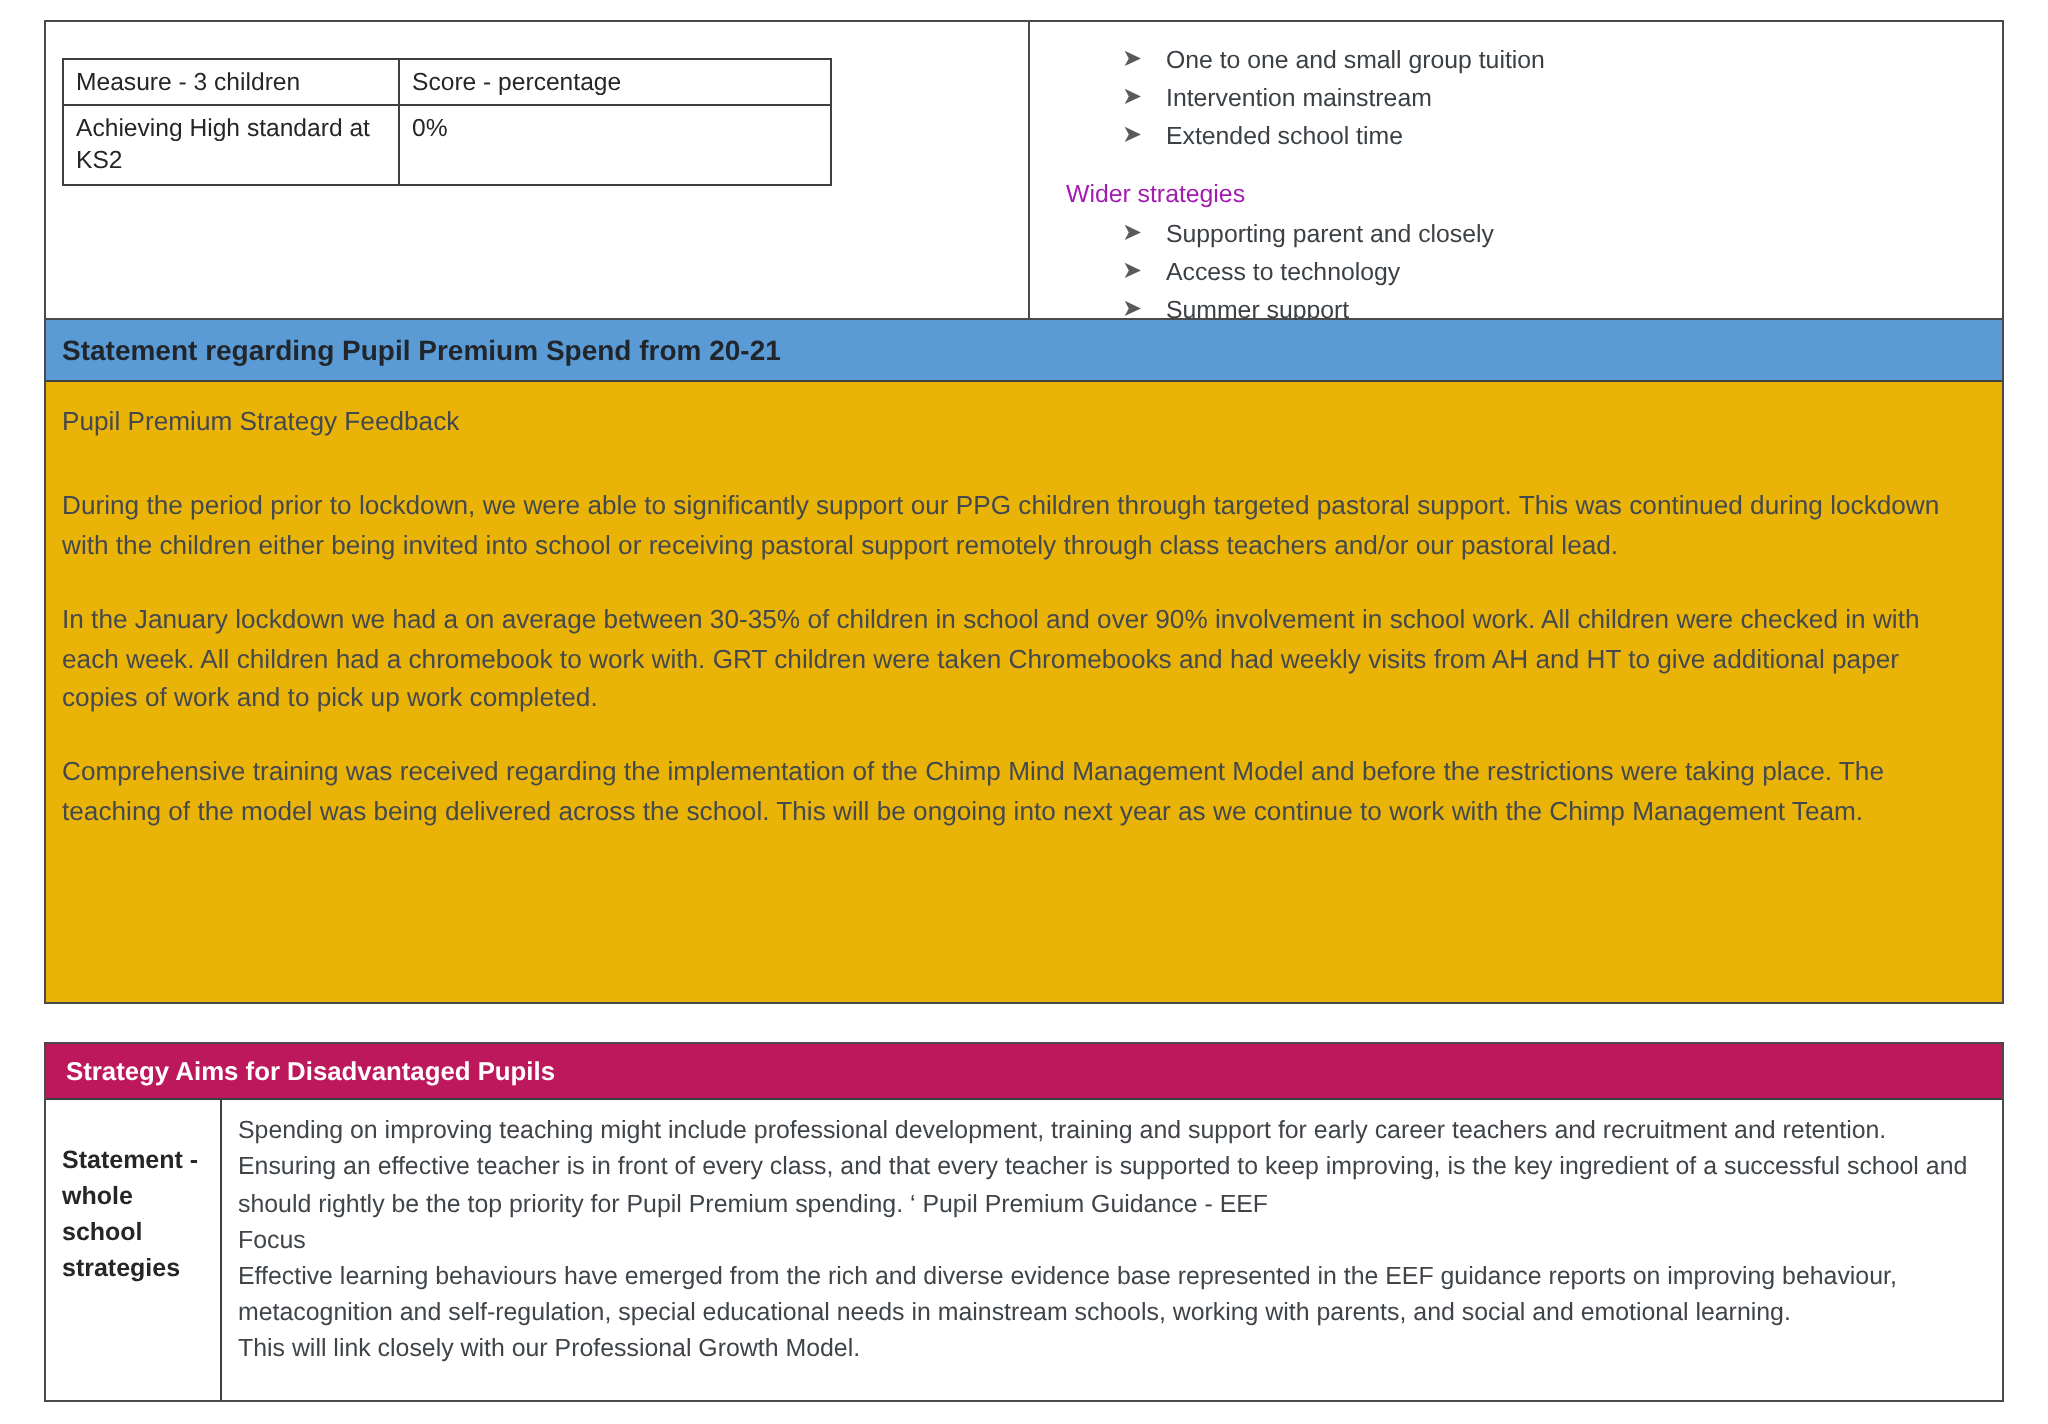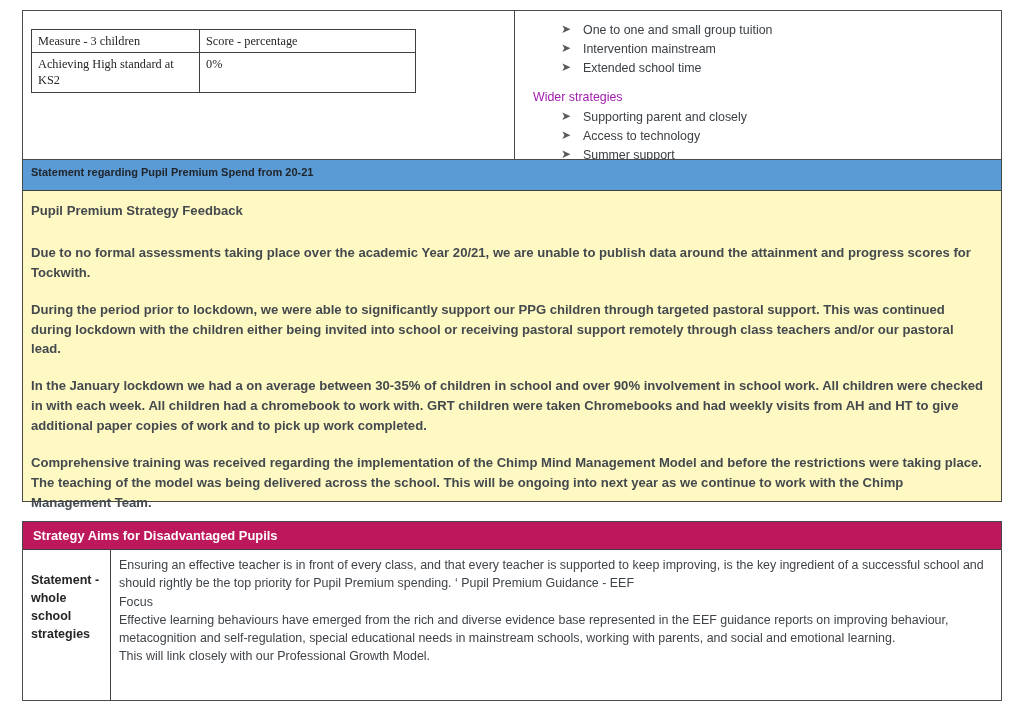--- a/index.html
+++ b/index.html
@@ -33,21 +33,20 @@
     box-sizing: border-box;
     border: 1.3px solid #4a4a4a;
     display: flex;
     background: #fff;
   }
   .top-left-cell {
     width: 492px;
     box-sizing: border-box;
     border-right: 1.3px solid #4a4a4a;
     padding: 18px 0 0 6px;
-    font-family: Liberation Serif, serif;
   }
   .top-right-cell {
     flex: 1;
     box-sizing: border-box;
     padding: 10px 0 0 8px;
   }
 
   
   .measure-table {
     border-collapse: collapse;
@@ -105,33 +104,32 @@
     top: 160px;
     width: 980px;
     box-sizing: border-box;
     border: 1.3px solid #4a4a4a;
     border-top: none;
   }
   .statement-bar {
     background: #5b9bd5;
     border-bottom: 1.3px solid #3f3f3f;
     padding: 5px 0 5px 8px;
-    font-size: 11px;
+    font-size: 14px;
     font-weight: 600;
     color: #20262c;
     line-height: 1.45;
     height: 20px;
     box-sizing: content-box;
   }
   .statement-body {
-    background: #fef9c3;
+    background: #eab308;
     padding: 10px 16px 14px 8px;
     height: 310px;
     box-sizing: border-box;
-    font-weight: bold;
   }
   .statement-body p {
     margin: 0 0 17px 0;
     font-size: 13.1px;
     line-height: 1.52;
     color: #44494e;
   }
   .statement-body p.first {
     margin-bottom: 22px;
   }
@@ -240,32 +238,32 @@
           <span>Summer support</span>
         </li>
       </ul>
     </div>
   </div>
 
   <div class="statement-wrap">
     <div class="statement-bar">Statement regarding Pupil Premium Spend from 20-21</div>
     <div class="statement-body">
       <p class="first">Pupil Premium Strategy Feedback</p>
-      <p>Due to no formal assessments taking place over the academic Year 20/21, we are unable to publish data around the attainment and progress scores for Tockwith.</p>
       <p>During the period prior to lockdown, we were able to significantly support our PPG children through targeted pastoral support. This was continued during lockdown with the children either being invited into school or receiving pastoral support remotely through class teachers and/or our pastoral lead.</p>
       <p>In the January lockdown we had a on average between 30-35% of children in school and over 90% involvement in school work. All children were checked in with each week. All children had a chromebook to work with. GRT children were taken Chromebooks and had weekly visits from AH and HT to give additional paper copies of work and to pick up work completed.</p>
       <p>Comprehensive training was received regarding the implementation of the Chimp Mind Management Model and before the restrictions were taking place. The teaching of the model was being delivered across the school. This will be ongoing into next year as we continue to work with the Chimp Management Team.</p>
     </div>
   </div>
 
   <div class="aims-table-wrap">
     <div class="aims-header">Strategy Aims for Disadvantaged Pupils</div>
     <div class="aims-row">
       <div class="aims-label-cell">Statement  - whole school strategies</div>
       <div class="aims-content-cell">
+        <span class="line">Spending on improving teaching might include professional development, training and support for early career teachers and recruitment and retention.</span>
         <span class="line">Ensuring an effective teacher is in front of every class, and that every teacher is supported to keep improving, is the key ingredient of a successful school and should rightly be the top priority for Pupil Premium spending. ‘ Pupil Premium Guidance - EEF</span>
         <span class="line">Focus</span>
         <span class="line">Effective learning behaviours have emerged from the rich and diverse evidence base represented in the EEF guidance reports on improving behaviour, metacognition and self-regulation, special educational needs in mainstream schools, working with parents, and social and emotional learning.</span>
         <span class="line">This will link closely with our Professional Growth Model.</span>
       </div>
     </div>
   </div>
 
 </div>
 

